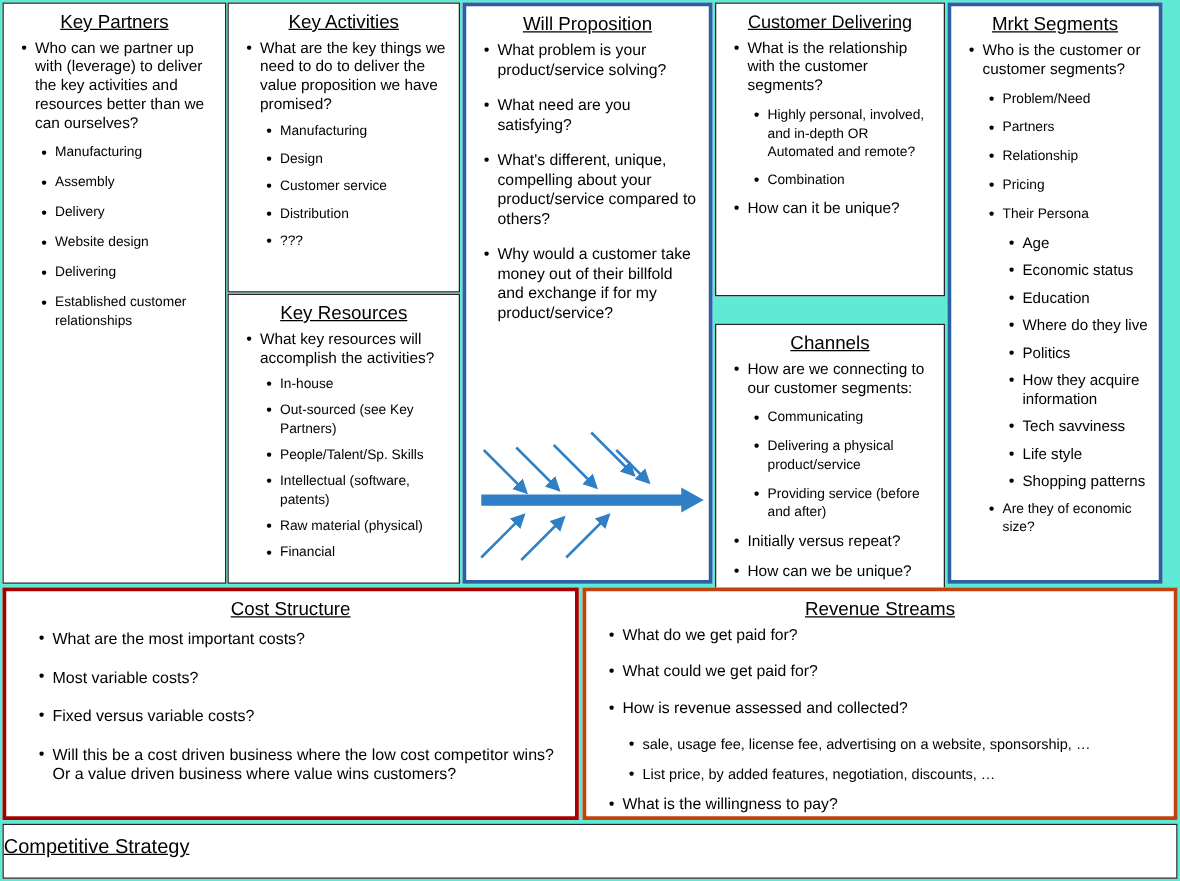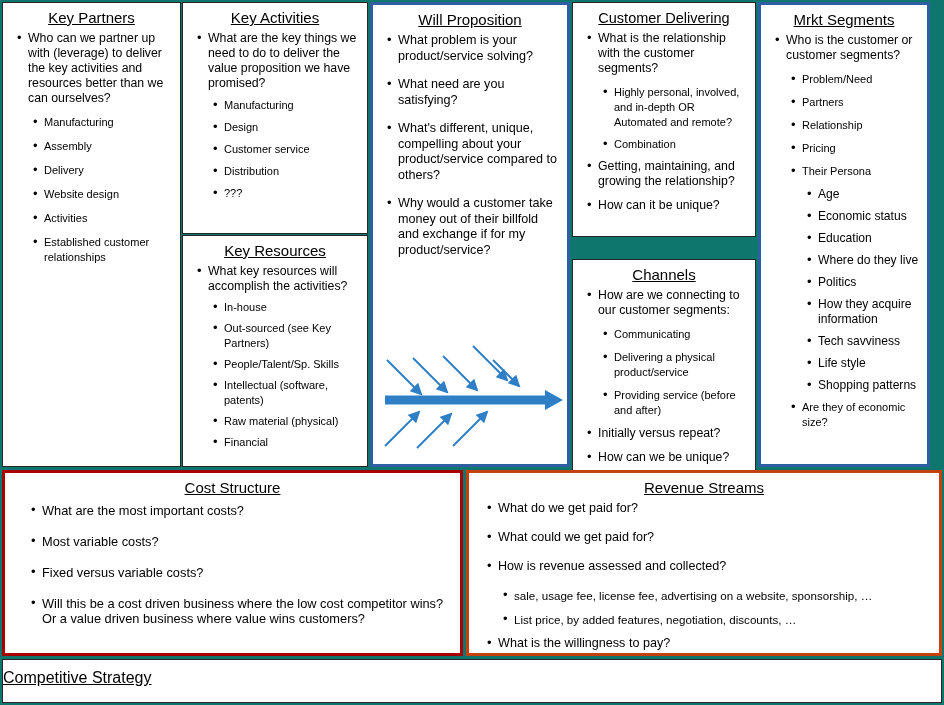--- a/index.html
+++ b/index.html
@@ -8,21 +8,21 @@
     background: #ffffff;
   }
   body {
     font-family: "Liberation Sans", sans-serif;
     color: #000000;
   }
   #canvas {
     position: relative;
     width: 944px;
     height: 705px;
-    background: #0f766e;
+    background: #5eead4;
     box-sizing: border-box;
   }
   .box {
     position: absolute;
     box-sizing: border-box;
     background: #ffffff;
     overflow: hidden;
   }
   .b-dark {
     border: 1px solid #262626;
@@ -112,21 +112,21 @@
 
   <div class="box b-dark" style="left:2px; top:2px; width:179px; height:465px;">
     <div class="title">Key Partners</div>
     <div class="list-wrap">
       <ul class="kp-list">
         <li class="lvl1">Who can we partner up with (leverage) to deliver the key activities and resources better than we can ourselves?</li>
         <li class="lvl2">Manufacturing</li>
         <li class="lvl2">Assembly</li>
         <li class="lvl2">Delivery</li>
         <li class="lvl2">Website design</li>
-        <li class="lvl2">Activities</li>
+        <li class="lvl2">Delivering</li>
         <li class="lvl2">Established customer relationships</li>
       </ul>
     </div>
   </div>
 
   <div class="box b-dark" style="left:182px; top:2px; width:186px; height:232px;">
     <div class="title">Key Activities</div>
     <div class="list-wrap">
       <ul class="ka-list">
         <li class="lvl1">What are the key things we need to do to deliver the value proposition we have promised?</li>
@@ -188,21 +188,20 @@
     </div>
   </div>
 
   <div class="box b-dark" style="left:572px; top:2px; width:184px; height:235px;">
     <div class="title small">Customer Delivering</div>
     <div class="list-wrap">
       <ul class="cr-list">
         <li class="lvl1">What is the relationship with the customer segments?</li>
         <li class="lvl2">Highly personal, involved, and in-depth OR Automated and remote?</li>
         <li class="lvl2">Combination</li>
-        <li class="lvl1">Getting, maintaining, and growing the relationship?</li>
         <li class="lvl1">How can it be unique?</li>
       </ul>
     </div>
   </div>
 
   <div class="box b-dark" style="left:572px; top:220px; width:184px; height:229px;margin-top:39px;">
     <div class="title">Channels</div>
     <div class="list-wrap">
       <ul class="ch-list">
         <li class="lvl1">How are we connecting to our customer segments:</li>

